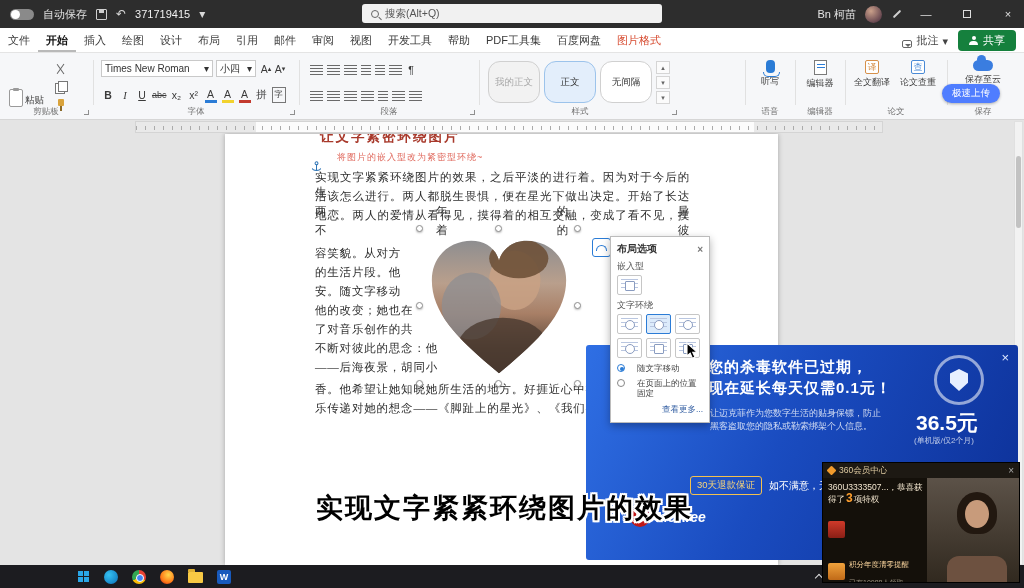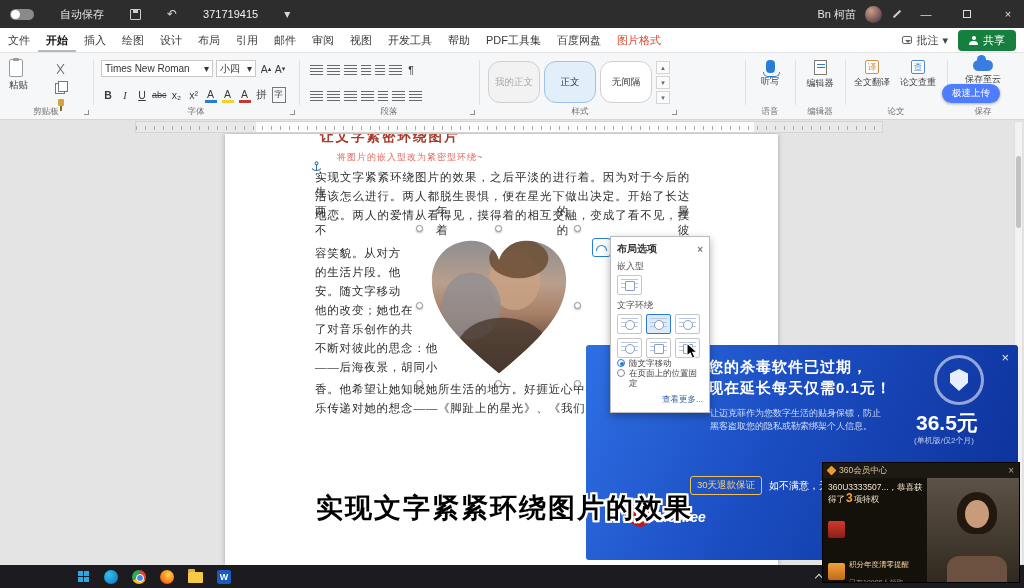--- a/index.html
+++ b/index.html
@@ -2,21 +2,21 @@
 <html><head>
 <meta charset="utf-8">
 <style>
   *{margin:0;padding:0;box-sizing:border-box}
   html,body{width:1024px;height:588px;overflow:hidden}
   .screen{position:relative;width:1024px;height:588px;overflow:hidden;background:#e4e4e4;
     font-family:"Liberation Sans","DejaVu Sans",sans-serif;color:#333}
 
   
   .titlebar{position:absolute;top:0;left:0;right:0;height:28px;background:#2d2d2d;display:flex;align-items:center;color:#e4e4e4;font-size:11px;z-index:30}
-  .tb-left{display:flex;align-items:center;gap:26px;padding-left:10px}
+  .tb-left{display:flex;align-items:center;gap:9px;padding-left:10px}
   .toggle{width:24px;height:11px;border-radius:6px;background:#8a8a8a;position:relative}
   .toggle::after{content:"";position:absolute;left:1px;top:1px;width:9px;height:9px;border-radius:50%;background:#fff}
   .save-ic{width:11px;height:11px;border:1px solid #cfcfcf;border-radius:1px;position:relative}
   .save-ic::after{content:"";position:absolute;left:2px;top:0;width:5px;height:3px;background:#cfcfcf}
   .tb-glyph{font-size:12px;color:#d8d8d8}
   .docname{color:#f0f0f0}
   .searchbox{position:absolute;left:50%;top:4px;transform:translateX(-50%);width:300px;height:19px;background:#f1f1f1;border-radius:3px;color:#555;display:flex;align-items:center;gap:6px;padding:0 9px;font-size:10.5px}
   .searchicon{width:8px;height:8px;border:1.3px solid #666;border-radius:50%;position:relative;flex:0 0 auto}
   .searchicon::after{content:"";position:absolute;width:4px;height:1.3px;background:#666;transform:rotate(45deg);left:6px;top:7px}
   .tb-right{margin-left:auto;display:flex;align-items:center;gap:9px}
@@ -25,36 +25,36 @@
   .pen-ic::after{content:"";position:absolute;left:1px;top:4px;width:10px;height:2px;background:#cfcfcf;transform:rotate(-45deg);border-radius:1px}
   .winbtn{width:32px;height:28px;display:flex;align-items:center;justify-content:center;font-size:11px;color:#e0e0e0}
   .maxbox{width:8px;height:8px;border:1px solid #ddd}
 
   
   .menubar{position:absolute;top:28px;left:0;right:0;height:25px;background:#fff;display:flex;align-items:center;font-size:11px;color:#3a3a3a;border-bottom:1px solid #e4e4e4;z-index:29}
   .mtab{padding:0 8px;line-height:24px;white-space:nowrap}
   .mtab.active{font-weight:bold;color:#111;box-shadow:inset 0 -2px 0 #b9b9b9}
   .mtab.context{color:#d6492e}
   .menu-right{margin-left:auto;display:flex;align-items:center;gap:10px;padding-right:8px}
-  .comment-btn{display:flex;align-items:center;gap:4px;color:#444}
+  .comment-btn{display:flex;align-items:flex-end;gap:4px;color:#444}
   .bubble{width:10px;height:8px;border:1px solid #666;border-radius:2px;position:relative}
   .bubble::after{content:"";position:absolute;left:2px;bottom:-3px;border:3px solid transparent;border-top-color:#666}
   .share-btn{background:#15803d;color:#fff;border-radius:4px;padding:3px 11px;display:flex;gap:5px;align-items:center;font-size:11px}
   .share-ic{width:9px;height:9px;position:relative}
   .share-ic::before{content:"";position:absolute;left:2.5px;top:0;width:4px;height:4px;border-radius:50%;background:#fff}
   .share-ic::after{content:"";position:absolute;left:0;bottom:0;width:9px;height:4px;border-radius:4px 4px 0 0;background:#fff}
 
   
   .ribbon{position:absolute;top:53px;left:0;right:0;height:67px;background:#f6f7f9;border-bottom:1px solid #d6d6d6;z-index:28}
   .rsep{position:absolute;top:7px;bottom:14px;width:1px;background:#e1e1e1}
   .rgroup{position:absolute;top:0;bottom:0}
   .glabel{position:absolute;bottom:1px;left:0;right:0;text-align:center;font-size:8.5px;color:#707070}
   .launcher{position:absolute;right:3px;bottom:4px;width:5px;height:5px;border-right:1px solid #8f8f8f;border-bottom:1px solid #8f8f8f}
   .smallbtn{width:17px;height:15px;display:flex;align-items:center;justify-content:center;color:#4a4a4a;font-size:10px}
-  .pastebtn{position:absolute;left:9px;top:6px;width:36px;height:48px;display:flex;flex-direction:column;align-items:flex-start;gap:2px;font-size:9.5px;color:#3d3d3d}
+  .pastebtn{position:absolute;left:9px;top:6px;width:36px;height:48px;display:flex;flex-direction:row;align-items:flex-end;gap:2px;font-size:9.5px;color:#3d3d3d}
   .clipicon{width:14px;height:18px;background:#fff;border:1px solid #9a9a9a;border-radius:2px;position:relative}
   .clipicon::before{content:"";position:absolute;left:3px;top:-2px;width:6px;height:3px;background:#9a9a9a;border-radius:1px}
   .cut-ic,.copy-ic,.fp-ic{width:12px;height:12px;position:relative}
   .cut-ic::before,.cut-ic::after{content:"";position:absolute;left:5px;top:0;width:1.4px;height:12px;background:#666}
   .cut-ic::before{transform:rotate(35deg)} .cut-ic::after{transform:rotate(-35deg)}
   .copy-ic::before{content:"";position:absolute;left:0;top:2px;width:8px;height:9px;border:1px solid #777;background:#fff}
   .copy-ic::after{content:"";position:absolute;left:3px;top:0;width:8px;height:9px;border:1px solid #777;background:#fff}
   .fp-ic::before{content:"";position:absolute;left:3px;top:0;width:6px;height:7px;background:#d9a33c;border-radius:1px}
   .fp-ic::after{content:"";position:absolute;left:5px;top:7px;width:2px;height:5px;background:#8a6a2a}
   .fontsel{position:absolute;height:17px;border:1px solid #c9c9c9;background:#fff;font-size:10px;display:flex;align-items:center;gap:2px;padding:7px 3px;color:#333}
@@ -109,21 +109,21 @@
   .lpanel{position:absolute;left:610px;top:236px;width:100px;background:#fff;border:1px solid #bcbcbc;box-shadow:0 3px 8px rgba(0,0,0,.3);z-index:10;padding:5px 6px 6px;font-size:9px;color:#444}
   .lp-head{display:flex;align-items:center;justify-content:space-between;font-size:10px;font-weight:bold;color:#333;margin-bottom:3px}
   .lp-x{color:#777;font-size:10px}
   .lp-label{margin:4px 0 2px;color:#555}
   .tiles{display:flex;flex-wrap:wrap;gap:4px}
   .tile{width:25px;height:20px;border:1px solid #c6c6c6;background:#fff;position:relative;border-radius:2px}
   .tile::before{content:"";position:absolute;left:3px;right:3px;top:3px;bottom:3px;background:repeating-linear-gradient(to bottom,#b9c6e0 0 1px,transparent 1px 4px)}
   .tile::after{content:"";position:absolute;width:8px;height:8px;border:1px solid #8a9cc0;border-radius:50%;left:7px;top:5px;background:#fff}
   .tile.sq::after{border-radius:1px}
   .tile.sel{border-color:#2b7cd6;background:#dcebfb}
-  .radio{display:flex;align-items:flex-start;gap:4px;line-height:10px;font-size:8.5px}
+  .radio{display:flex;align-items:flex-start;gap:12px;margin-top:5px;line-height:10px;font-size:8.5px}
   .rdot{flex:0 0 auto;width:8px;height:8px;border:1px solid #888;border-radius:50%;position:relative;margin-top:1px}
   .rdot.on{border-color:#2b7cd6}
   .rdot.on::after{content:"";position:absolute;left:1.5px;top:1.5px;width:4px;height:4px;border-radius:50%;background:#2b7cd6}
   .lp-more{margin-top:6px;text-align:right;color:#3f68a8;font-size:8.5px}
   .cursor{position:absolute;left:686px;top:342px;z-index:12}
 
   
   .mcafee{position:absolute;left:586px;top:345px;width:432px;height:215px;background:linear-gradient(115deg,#2f6fe4 0%,#1a4cc0 45%,#0c2f96 100%);z-index:6;color:#fff;border-radius:3px}
   .mc-x{position:absolute;right:9px;top:5px;font-size:13px;color:#dfe8ff}
   .mc-h1{position:absolute;left:122px;top:13px;font-size:15px;font-weight:bold;letter-spacing:1px}
@@ -190,20 +190,24 @@
 <div class="screen">
 
   <div class="titlebar">
     <div class="tb-left">
       <span class="toggle"></span>
       <span>自动保存</span>
       <span class="save-ic"></span>
       <span class="tb-glyph">↶</span>
       <span class="docname">371719415</span>
       <span class="tb-glyph">▾</span>
+    </div>
+    <div class="searchbox">
+      <span class="searchicon"></span>
+      <span>搜索(Alt+Q)</span>
     </div>
     <div class="tb-right">
       <span>Bn 柯苗</span>
       <span class="avatar"></span>
       <span class="pen-ic"></span>
       <span class="winbtn">—</span>
       <span class="winbtn">
           <span class="maxbox"></span>
         </span>
       <span class="winbtn">×</span>

